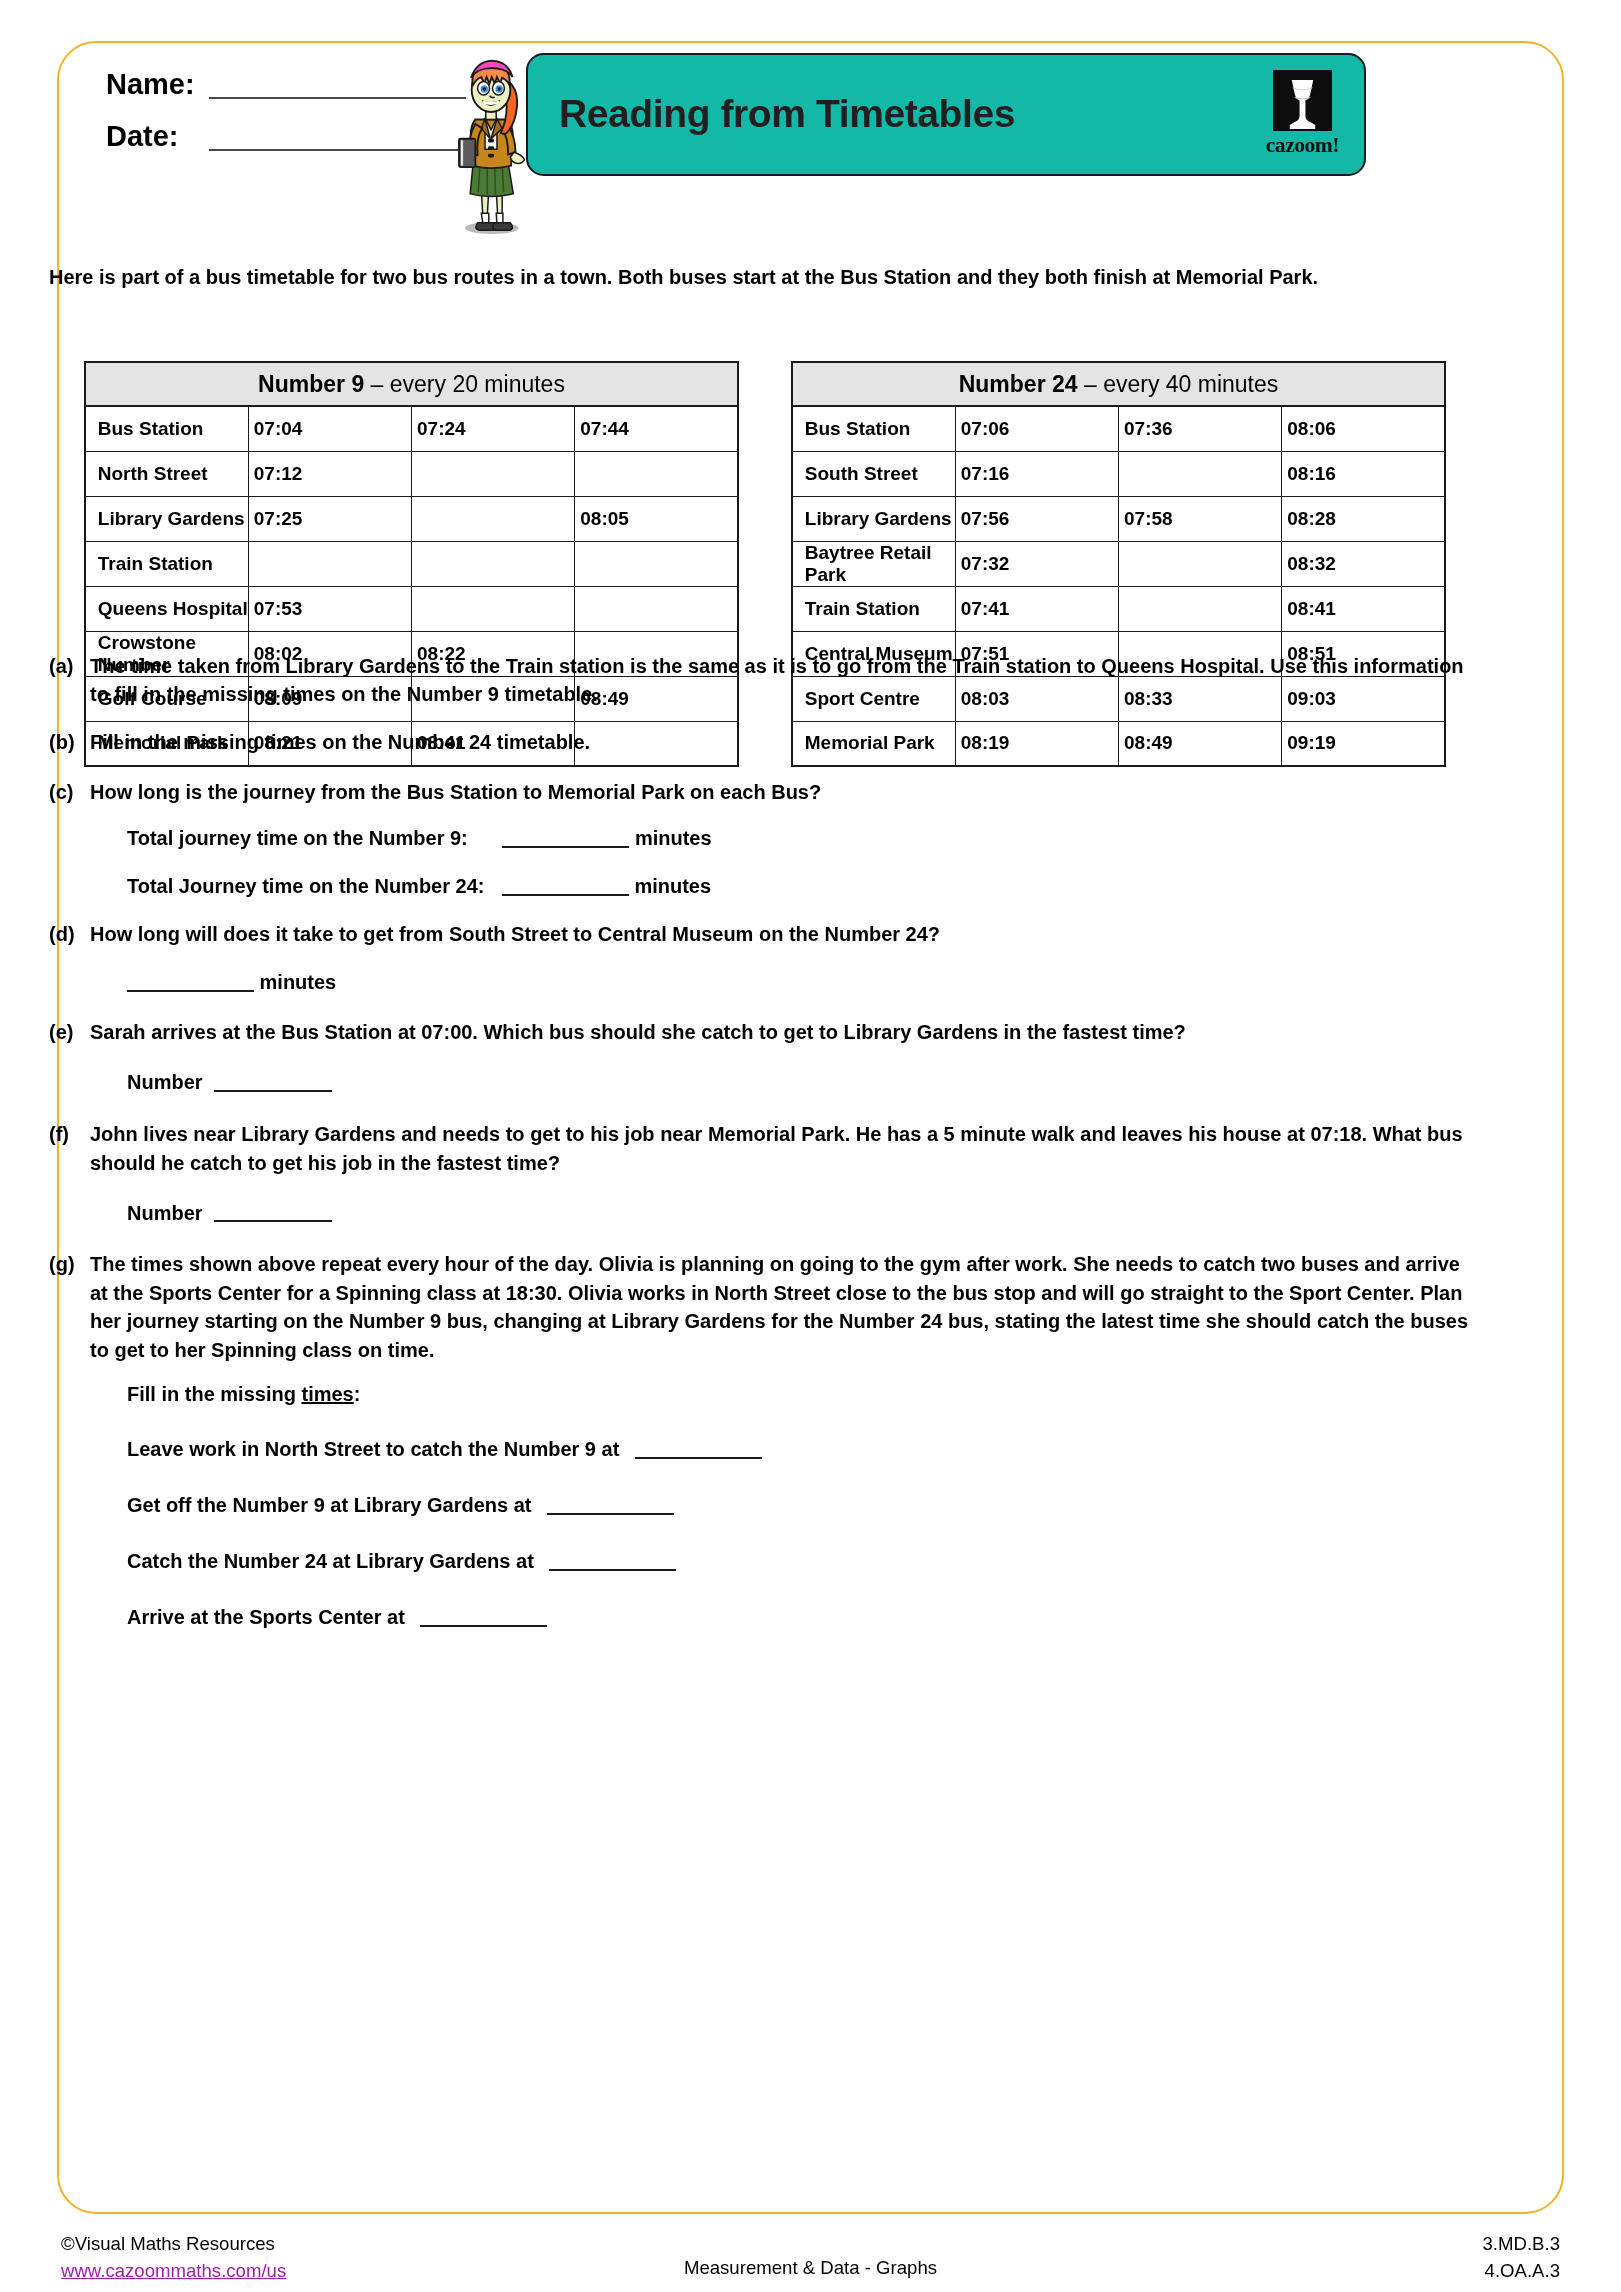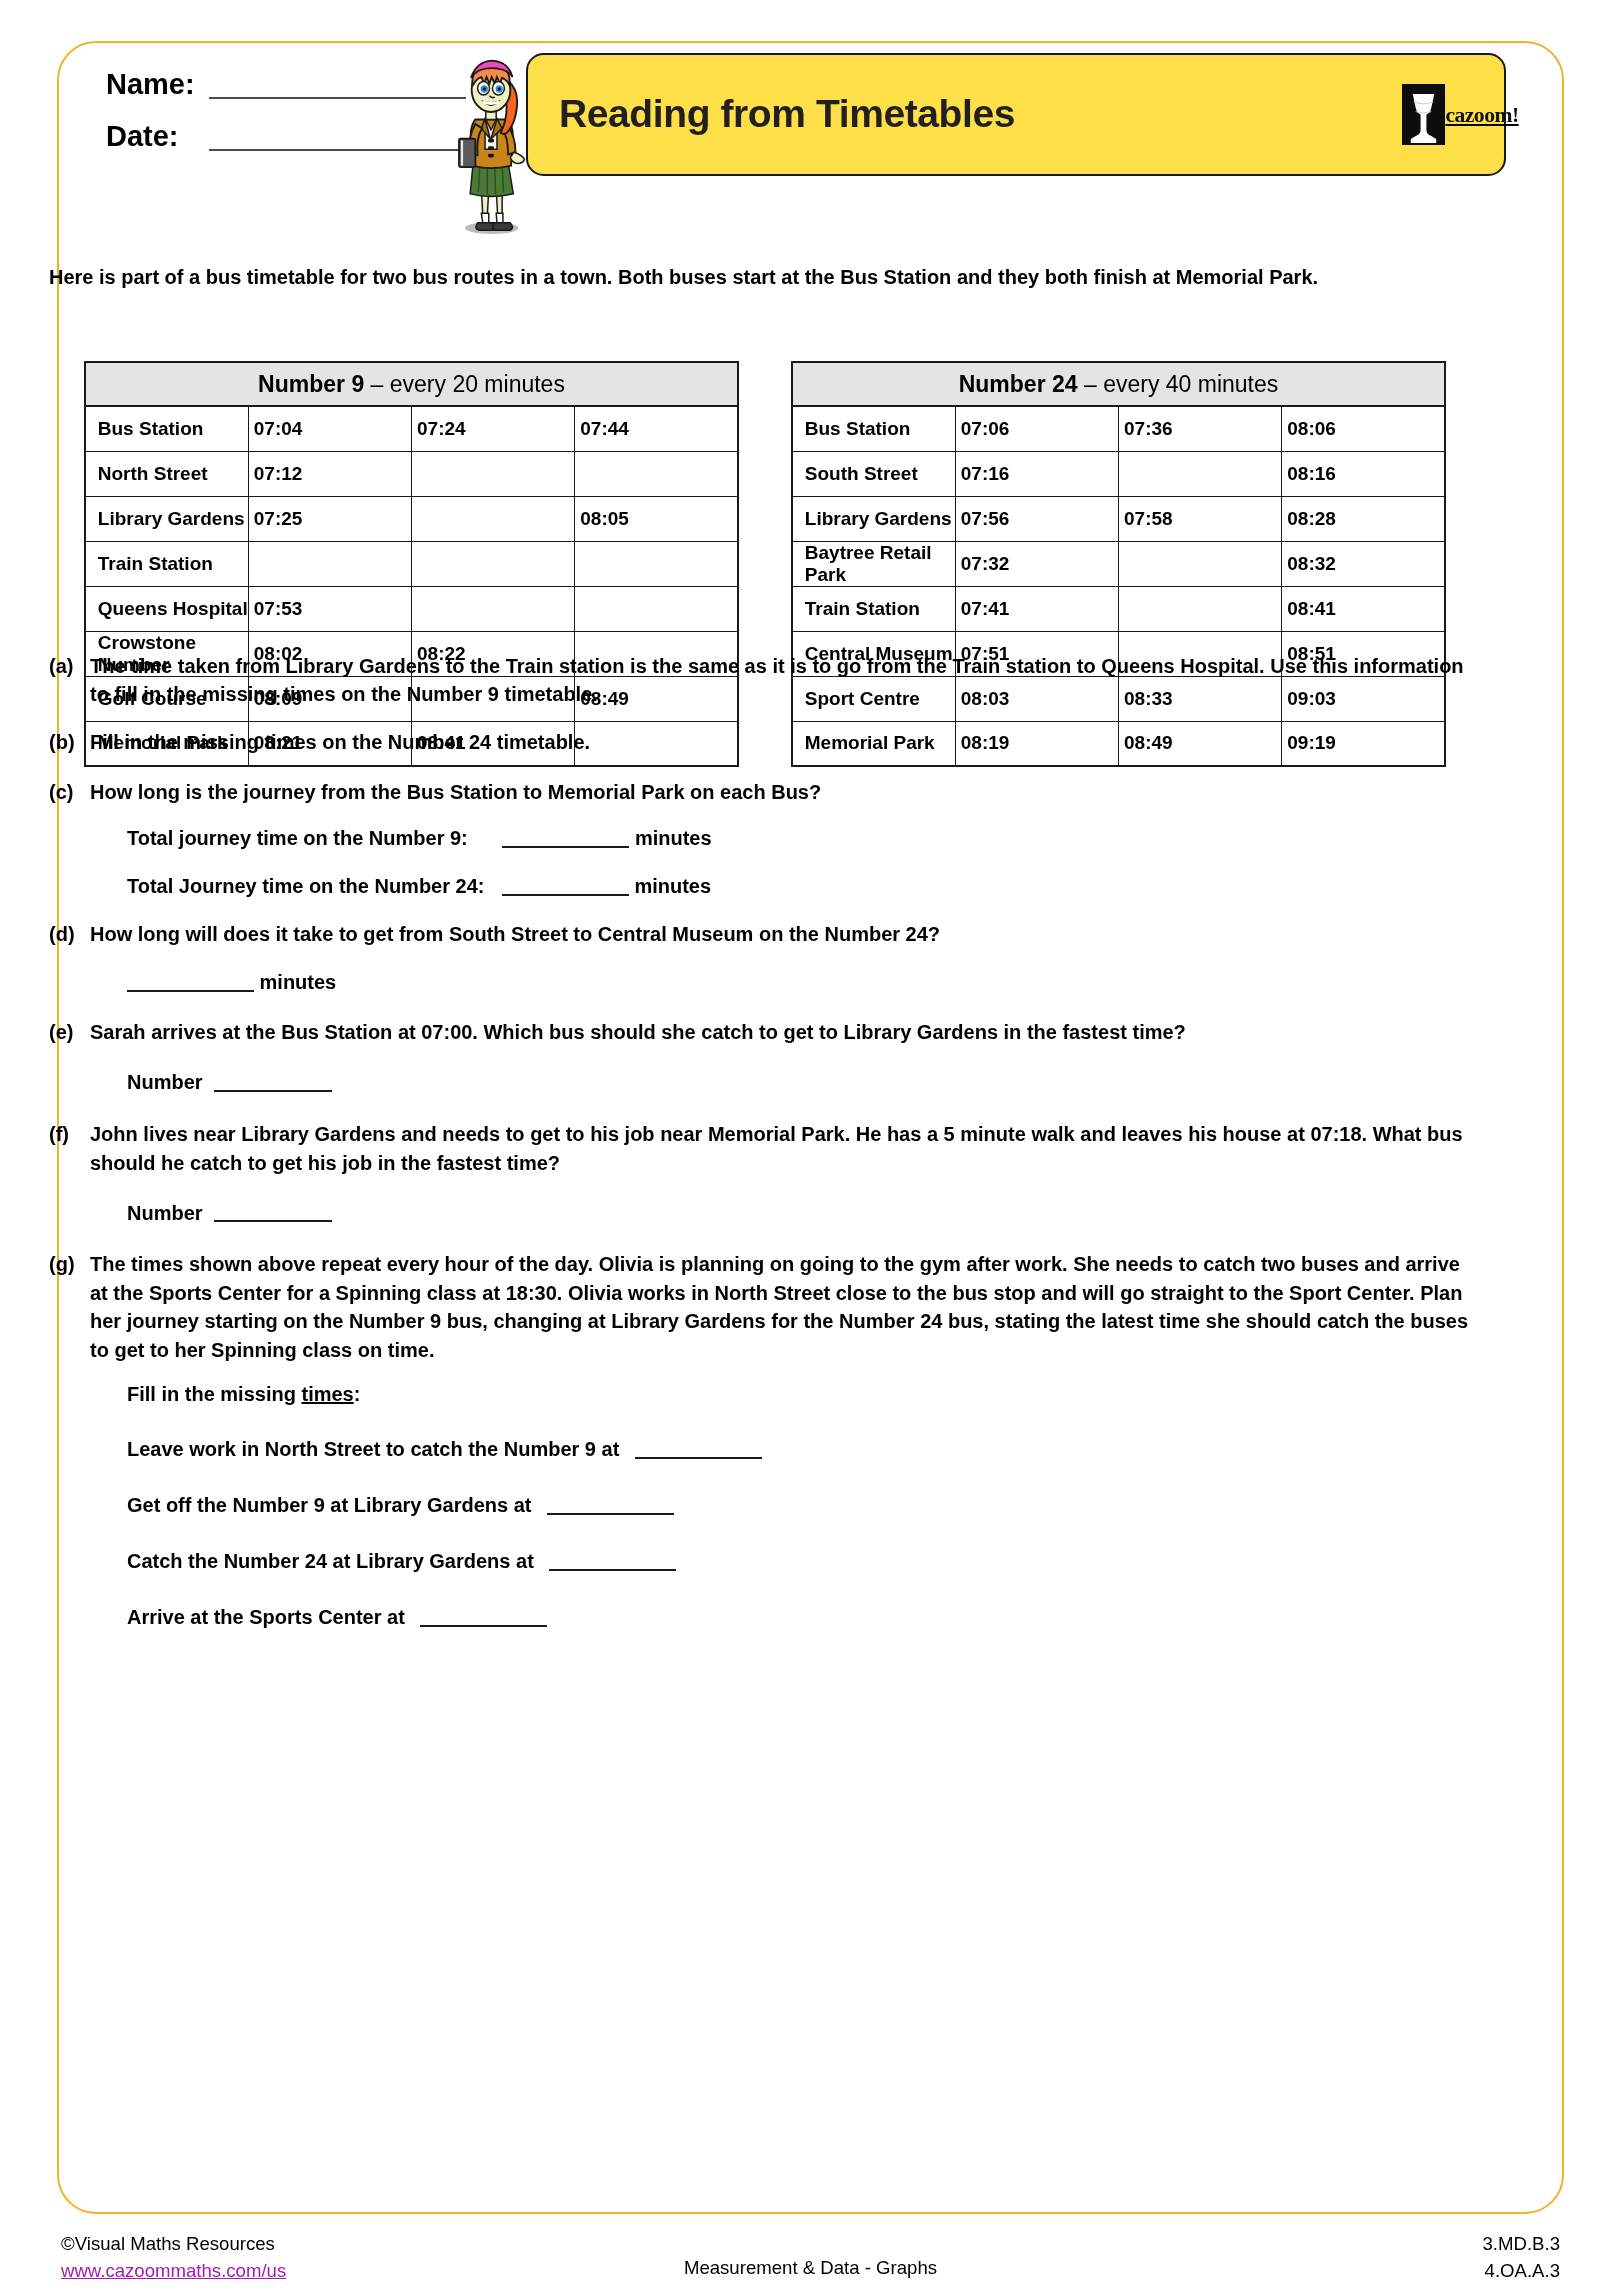--- a/index.html
+++ b/index.html
@@ -32,38 +32,38 @@
   .field-label{ width:103px; font-size:29px; font-weight:bold; line-height:1; }
   .field-line{ width:257px; border-bottom:2px solid #4a4a4a; height:25.5px; }
 
   .mascot{
     position:absolute; left:368px; top:9.8px;
     width:132px; height:186px;
   }
 
   .title-card{
     position:absolute; left:469px; top:11.8px;
-    width:980px; height:123px;
-    background:#fde047;
+    width:840px; height:123px;
+    background:#14b8a6;
     border:2.9px solid #1a1a1a;
     border-radius:17.6px;
     box-sizing:border-box;
     display:flex; align-items:center;justify-content:space-between;
   }
   .title-text{
     margin-left:31px;
     font-size:39px;
     font-weight:bold;
     letter-spacing:-0.4px;
     color:#231f20;
     flex:1;
   }
   .logo{
     width:80px; margin-right:21.6px;
-    display:flex; flex-direction:row; align-items:center;text-decoration:underline;
+    display:flex; flex-direction:column; align-items:center;
   }
   .logo-mark{
     width:59px; height:61px; background:#0d0d0d;
     display:flex; align-items:flex-end; justify-content:center;
   }
   .logo-word{
     font-family:"Liberation Serif", serif;
     font-weight:bold; font-size:21.6px; letter-spacing:-0.5px;
     margin-top:2px; color:#111;
   }

